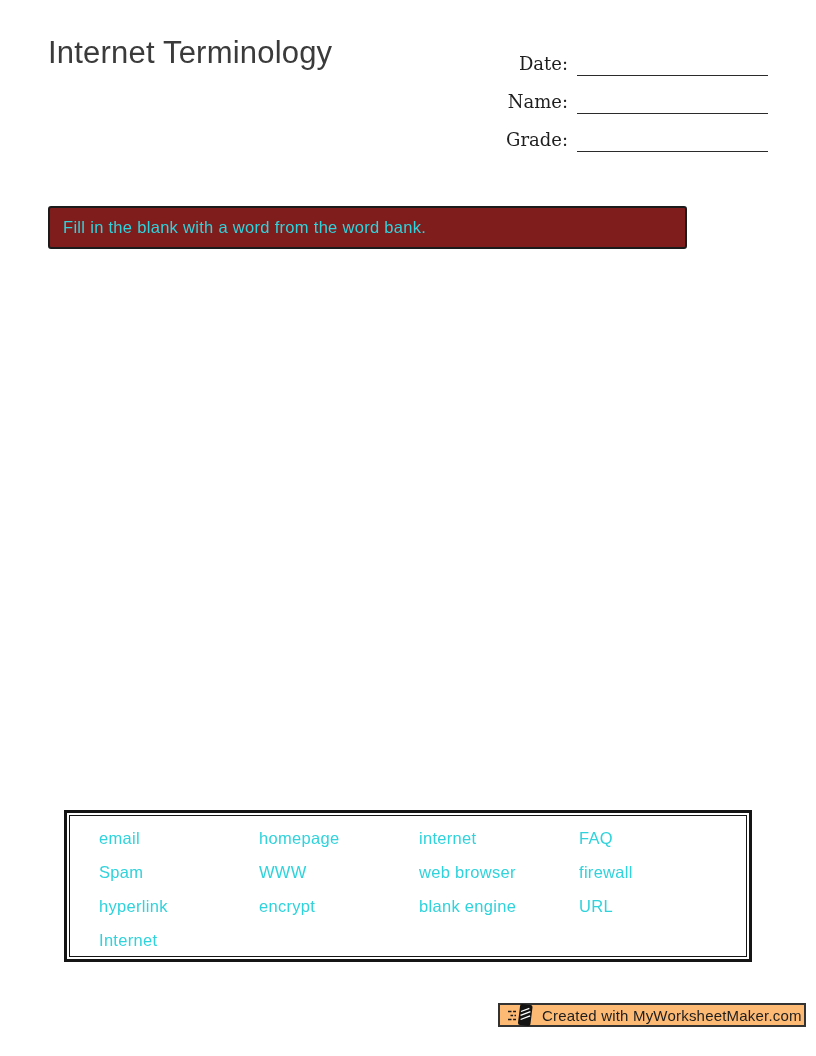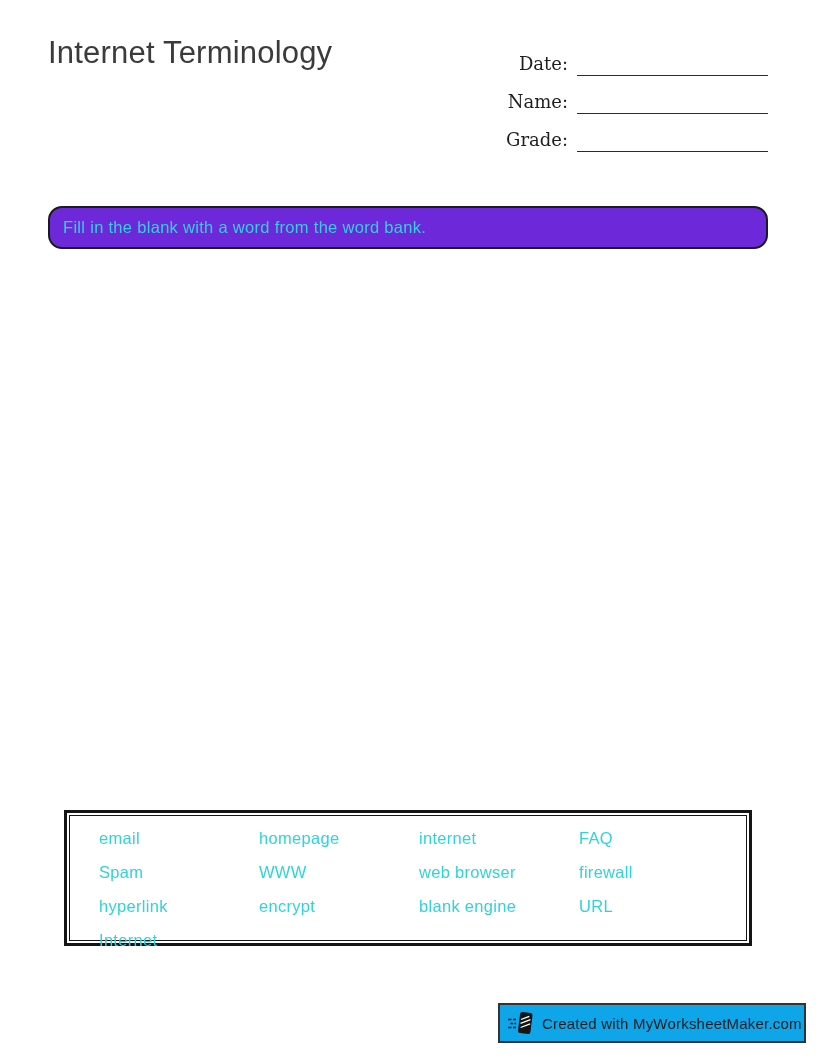--- a/index.html
+++ b/index.html
@@ -53,43 +53,43 @@
     margin-left: 9px;
     border-bottom: 1.6px solid #2b2b2b;
     height: 100%;
   }
 
   
   .instruction-box {
     position: absolute;
     left: 48px;
     top: 206px;
-    width: 720px;
+    width: 639px;
     height: 43px;
     border: 2px solid #1b1b1b;
-    border-radius: 14px;
+    border-radius: 3px;
     box-sizing: border-box;
     display: flex;
     align-items: center;
-    background: #6d28d9;
+    background: #7f1d1d;
   }
   .instruction-text {
     color: #2fd3dc;
     font-size: 16.5px;
     padding-left: 13px;
     letter-spacing: 0.3px;
   }
 
   
   .word-bank-outer {
     position: absolute;
     left: 64px;
     top: 810px;
     width: 688px;
-    height: 136px;
+    height: 152px;
     border: 3px solid #151515;
     box-sizing: border-box;
     padding: 2px;
     background: #ffffff;
   }
   .word-bank-inner {
     width: 100%;
     height: 100%;
     border: 1px solid #151515;
     box-sizing: border-box;
@@ -105,27 +105,27 @@
     letter-spacing: 0.3px;
     white-space: nowrap;
   }
 
   
   .credit-box {
     position: absolute;
     left: 498px;
     top: 1003px;
     width: 308px;
-    height: 40px;
+    height: 24px;
     border: 2px solid #333333;
     box-sizing: border-box;
     display: flex;
     align-items: center;
     padding-left: 7px;
-    background: #0ea5e9;
+    background: #fdba74;
   }
   .credit-icon {
     flex: 0 0 auto;
     display: flex;
     align-items: center;
   }
   .credit-text {
     font-size: 15px;
     color: #1e1e1e;
     margin-left: 5px;

